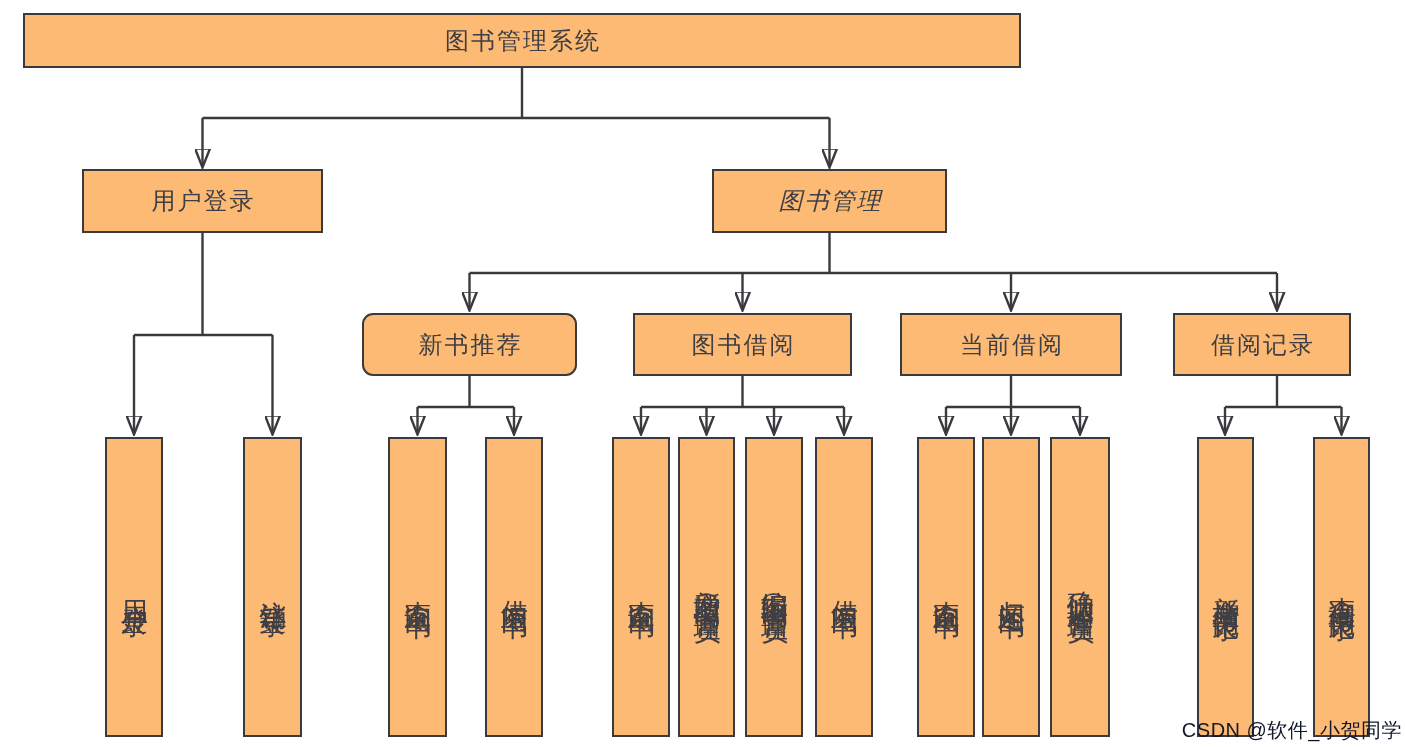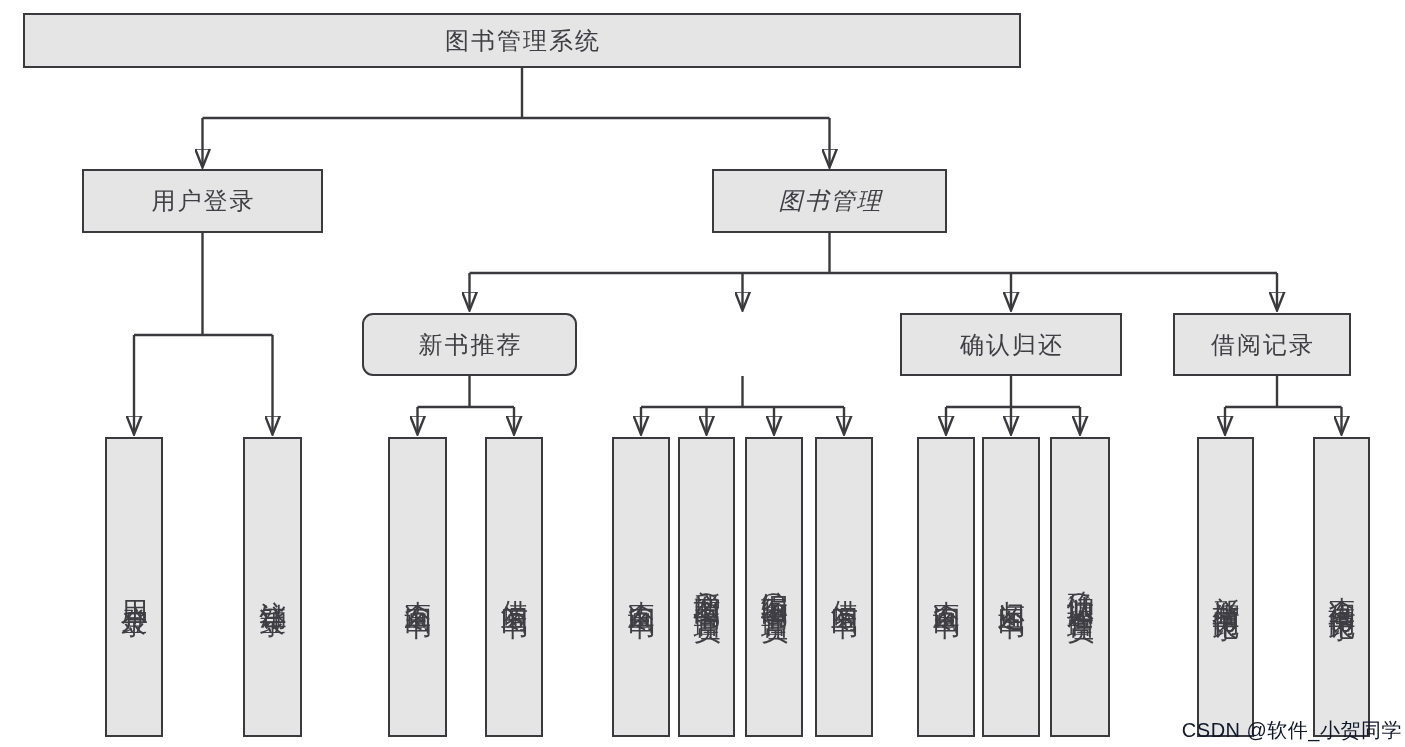--- a/index.html
+++ b/index.html
@@ -7,21 +7,21 @@
     position:relative;
     width:1405px;height:747px;
     background:#ffffff;
     font-family:"Liberation Sans","DejaVu Sans",sans-serif;
     overflow:hidden;
   }
   .wires{position:absolute;left:0;top:0;width:1405px;height:747px;}
   .wires path{stroke:#3a3a3e;stroke-width:2.4;fill:none;}
   .node{
     position:absolute;
-    background:#e5e5e5;
+    background:#fdba74;
     border:2.5px solid #3a3a3e;
     box-sizing:border-box;
     display:flex;align-items:center;justify-content:center;
     z-index:2;
   }
   .node .lbl{
     color:#3e3e44;
     white-space:nowrap;
   }
   .box-h .lbl{font-size:24px;letter-spacing:2px;text-indent:2px;}
@@ -139,22 +139,25 @@
   <div class="node box-h" id="n-user-login">
     <span class="lbl">用户登录</span>
   </div>
   <div class="node box-h" id="n-book-mgmt">
     <span class="lbl">图书管理</span>
   </div>
 
   <div class="node box-h" id="n-new-rec">
     <span class="lbl">新书推荐</span>
   </div>
+  <div class="node box-h" id="n-book-borrow">
+    <span class="lbl">图书借阅</span>
+  </div>
   <div class="node box-h" id="n-cur-borrow">
-    <span class="lbl">确认归还</span>
+    <span class="lbl">当前借阅</span>
   </div>
   <div class="node box-h" id="n-borrow-rec">
     <span class="lbl">借阅记录</span>
   </div>
 
   <div class="node box-v" id="l-user-login">
     <span class="lbl">用户登录</span>
   </div>
   <div class="node box-v" id="l-logout">
     <span class="lbl">注销登录</span>

